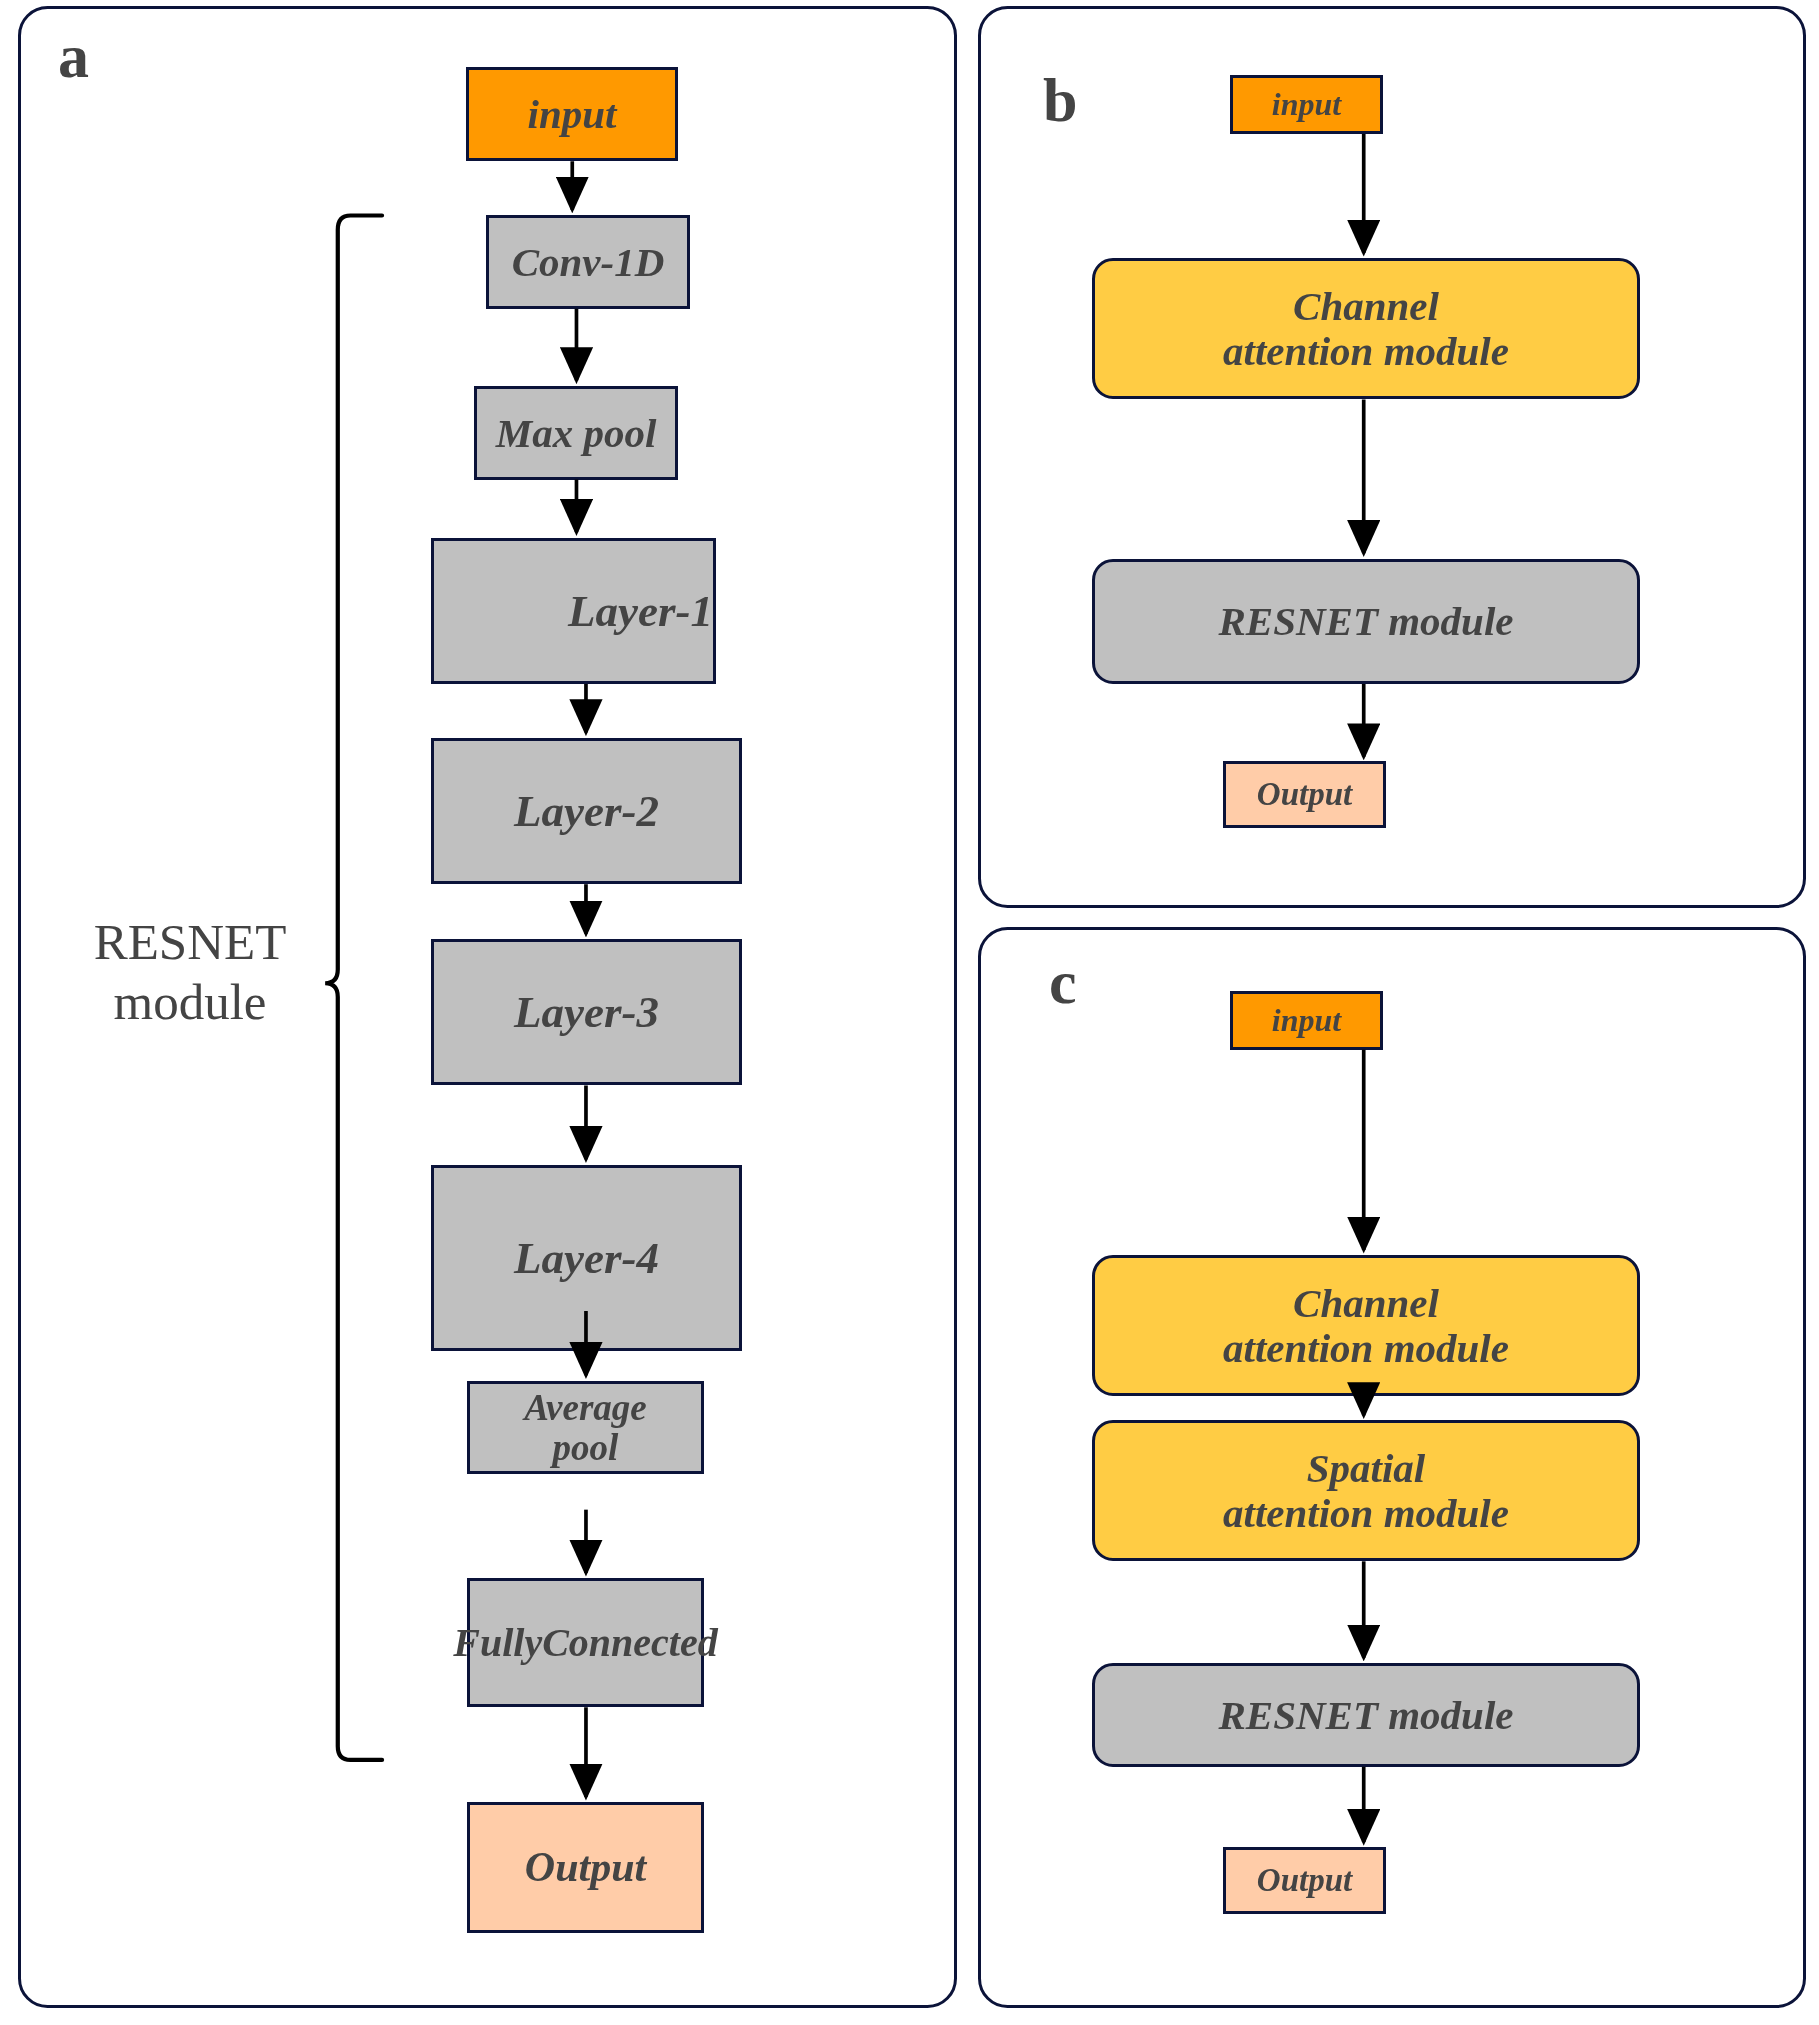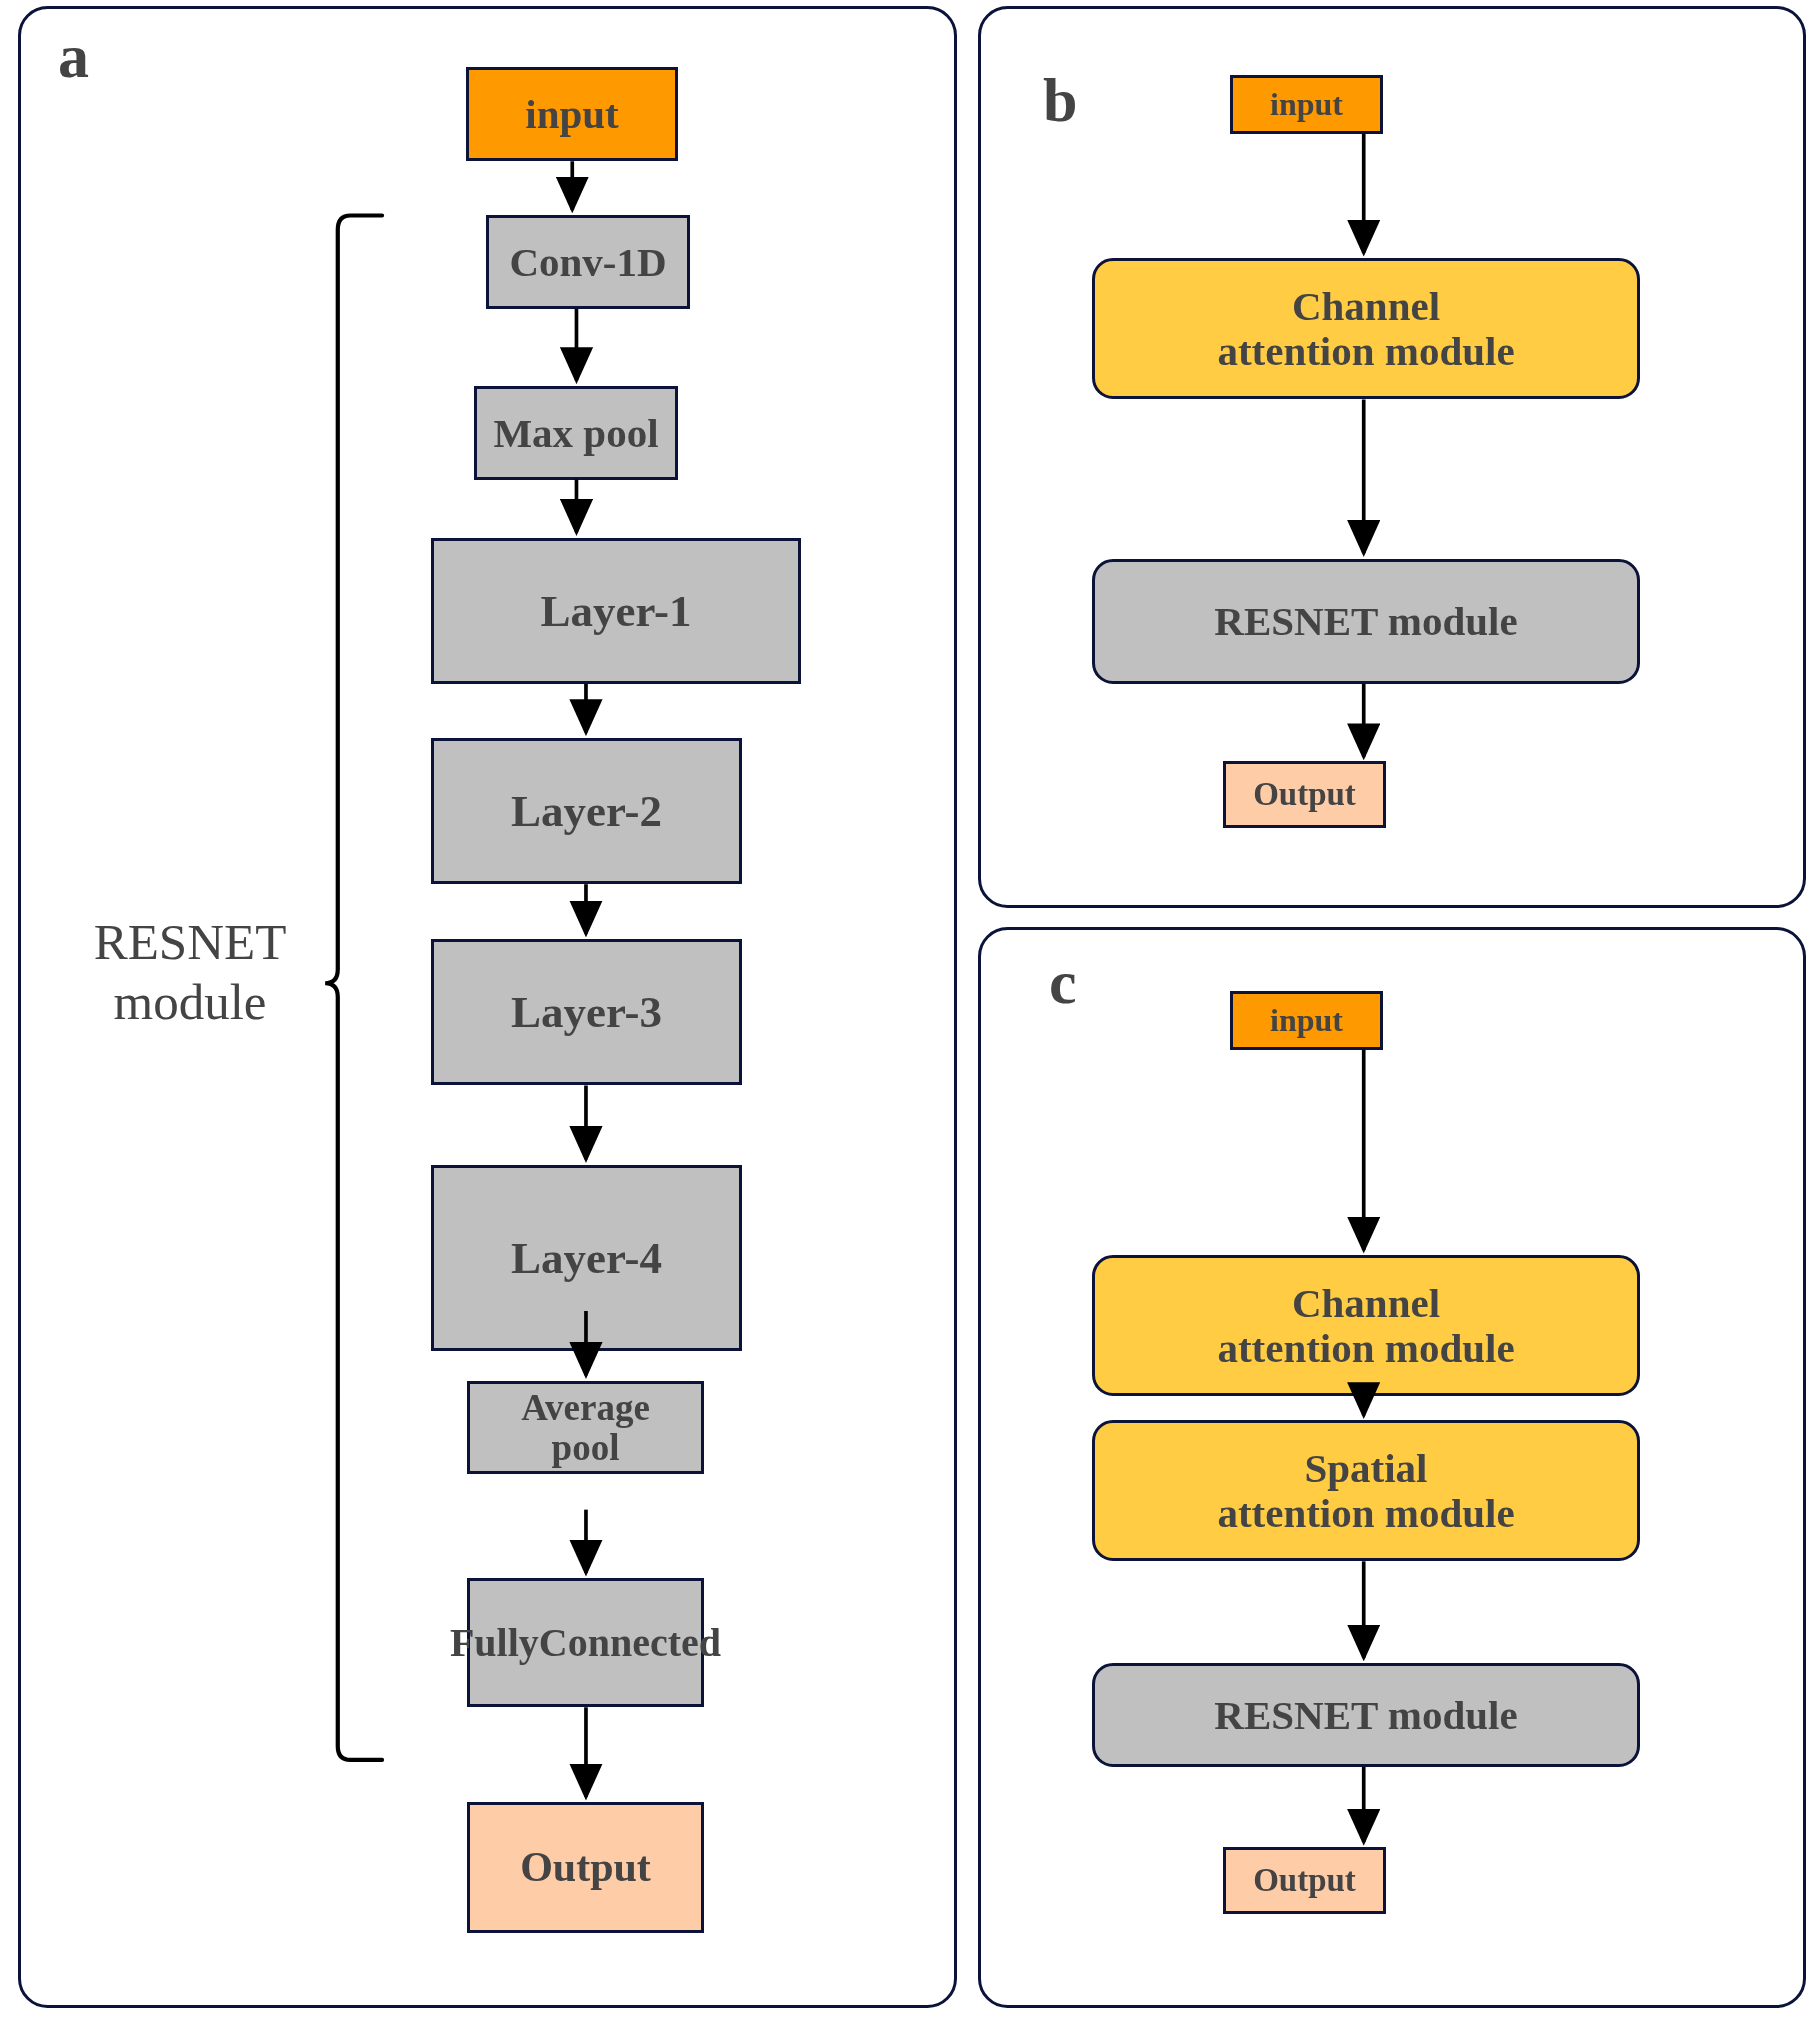--- a/index.html
+++ b/index.html
@@ -37,20 +37,21 @@
     position:absolute;
     box-sizing:border-box;
     border:3.2px solid #0b1339;
     display:flex;
     align-items:center;
     justify-content:center;
     text-align:center;
     font-weight:bold;
     color:#444444;
     line-height:1.08;
+    font-style:italic;
   }
   .node.orange{ background:#ff9900; }
   .node.gray  { background:#c0c0c0; }
   .node.peach { background:#ffcca8; }
   .node.yellow{ background:#ffcc44; }
   .node.rounded{ border-radius:21px; }
 
   svg.overlay{
     position:absolute;
     left:0; top:0;
@@ -82,21 +83,21 @@
   </div>
 
   <div class="node gray" style="left:474px; top:215px; width:204px; height:94px; font-size:41px;margin-left:12px;">
     <span>Conv-1D</span>
   </div>
 
   <div class="node gray" style="left:474px; top:386px; width:204px; height:94px; font-size:41px;">
     <span>Max pool</span>
   </div>
 
-  <div class="node gray" style="left:431px; top:538px; width:370px; height:146px; font-size:45px;">
+  <div class="node gray" style="left:431px; top:538px; width:285px; height:146px; font-size:45px;justify-content:flex-end;">
     <span>Layer-1</span>
   </div>
 
   <div class="node gray" style="left:431px; top:738px; width:311px; height:146px; font-size:45px;">
     <span>Layer-2</span>
   </div>
 
   <div class="node gray" style="left:431px; top:939px; width:311px; height:146px; font-size:45px;">
     <span>Layer-3</span>
   </div>

